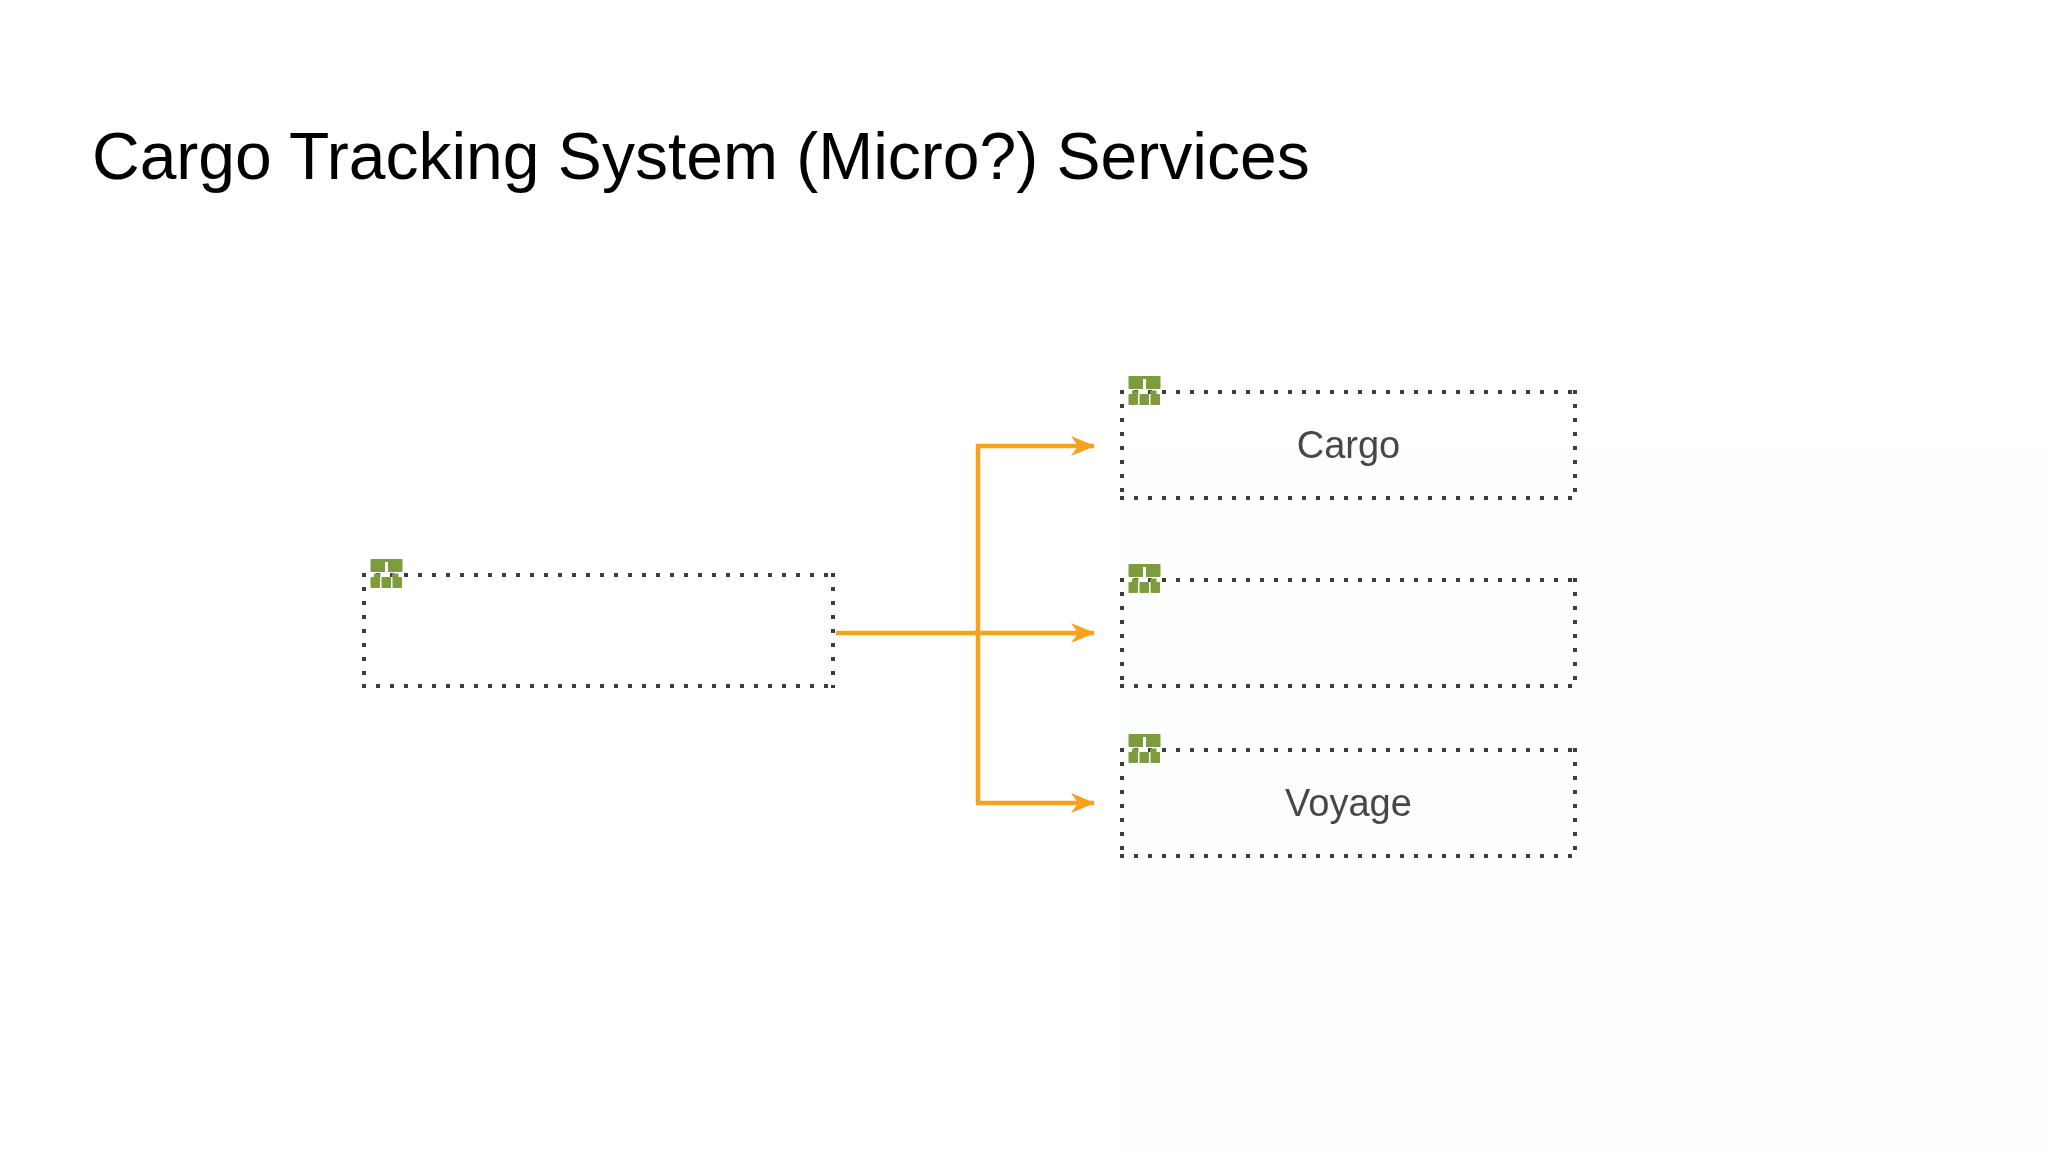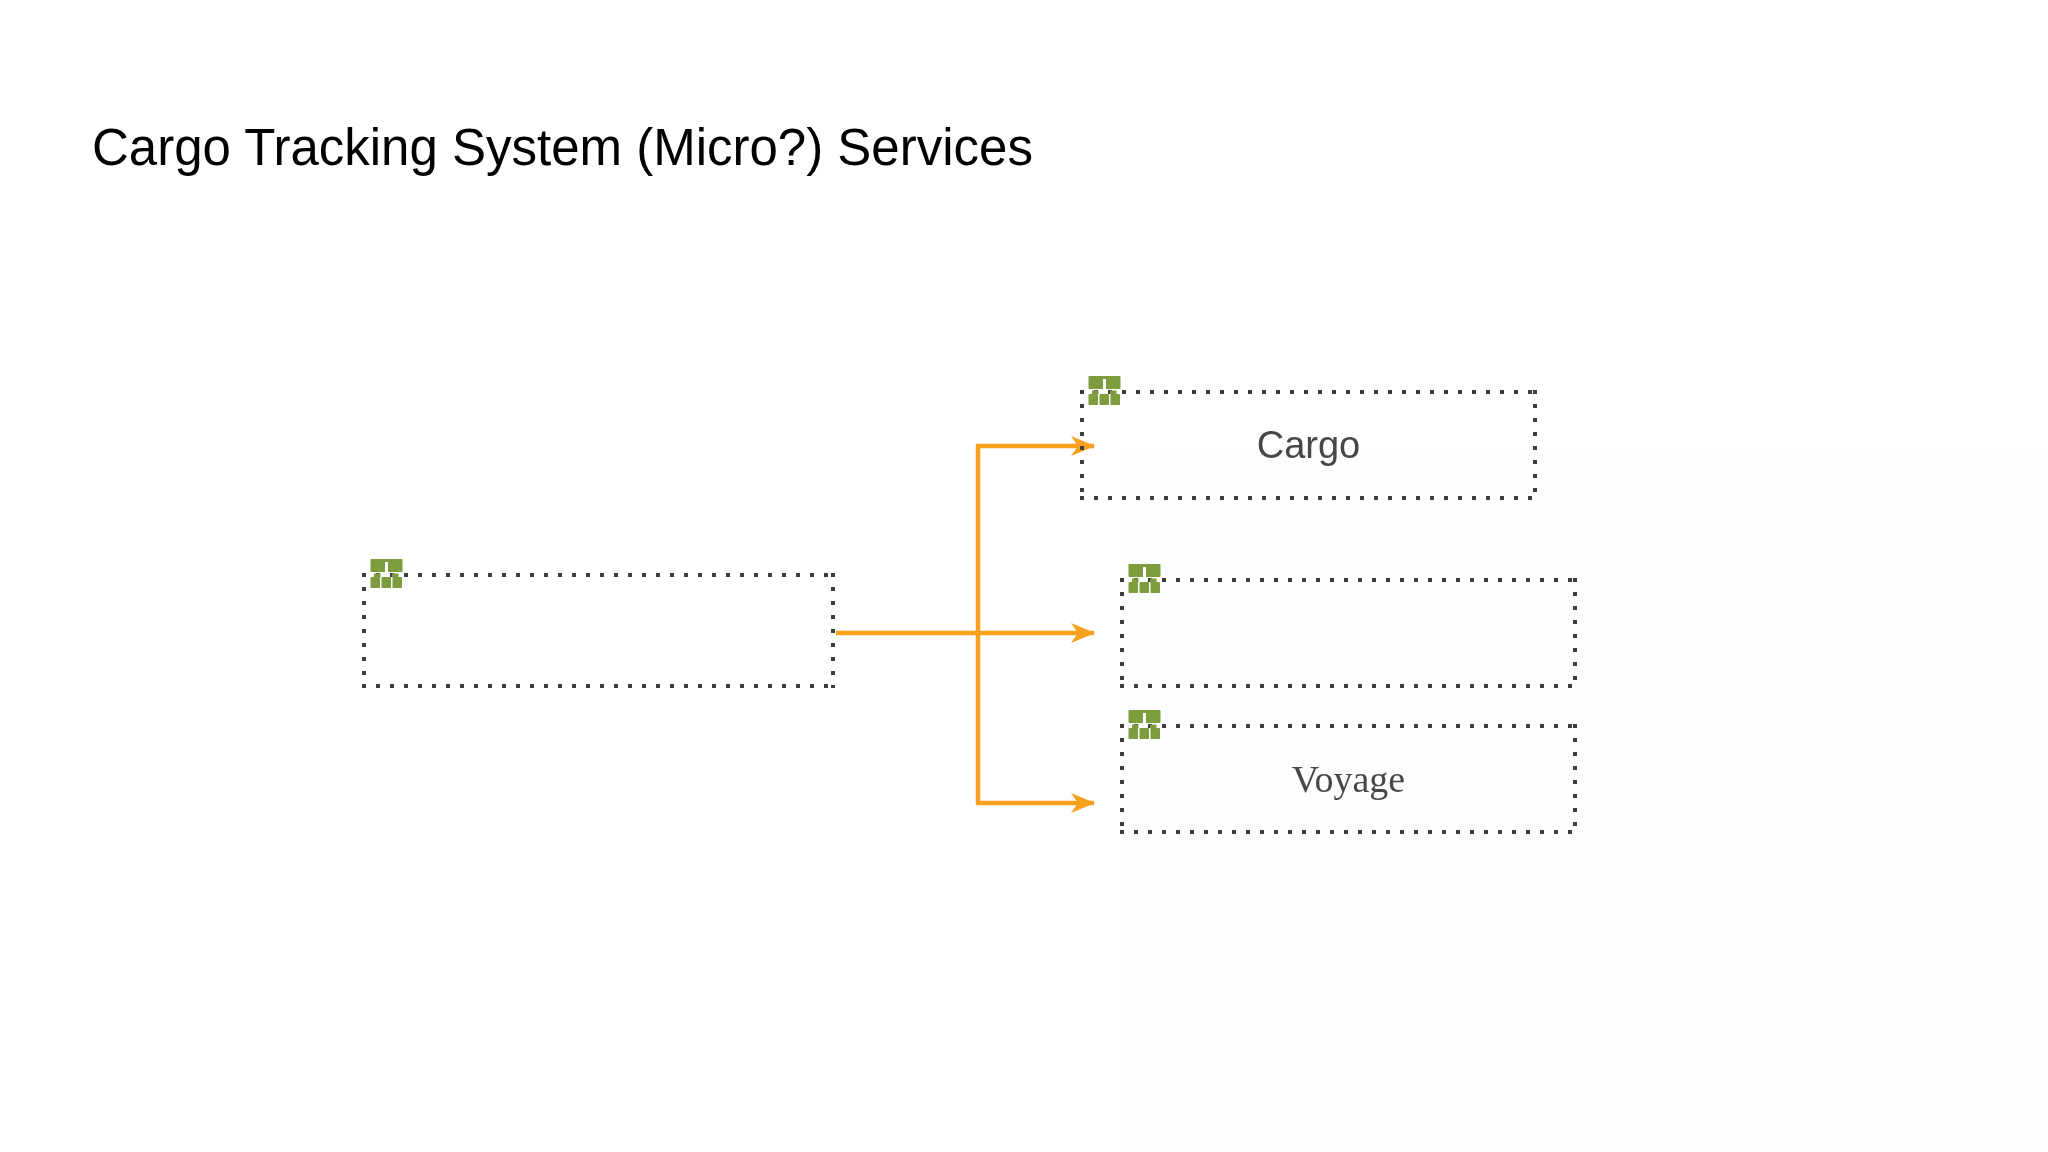--- a/index.html
+++ b/index.html
@@ -7,21 +7,21 @@
     width:2048px;height:1152px;position:relative;overflow:hidden;
     background:#ffffff;
     font-family:"Liberation Sans", sans-serif;
   }
   .canvas-panel{
     position:absolute;left:1119px;top:448px;right:0;bottom:0;
     background:#fcfdfd;
   }
   .page-title{
     position:absolute;left:92px;top:118px;
-    font-size:51px;font-weight:400;color:#000000;
+    font-size:66px;font-weight:400;color:#000000;
     letter-spacing:0px;white-space:nowrap;margin:0;
   }
   .node{
     position:absolute;
     display:flex;align-items:center;justify-content:center;
     --dot:#3d3d3d;
     background-image:
       repeating-linear-gradient(90deg, var(--dot) 0 4px, transparent 4px 14px),
       repeating-linear-gradient(90deg, var(--dot) 0 4px, transparent 4px 14px),
       repeating-linear-gradient(180deg, var(--dot) 0 4px, transparent 4px 14px),
@@ -30,23 +30,23 @@
     background-position:0 0, 0 100%, 0 0, 100% 0;
     background-repeat:no-repeat;
   }
   .node-label{
     font-size:38px;color:#474747;white-space:nowrap;
   }
   .node-icon{
     position:absolute;left:8px;top:-15px;width:33px;height:31px;
   }
   #node-main  {left:362px; top:573px; width:473px; height:115px;}
-  #node-cargo {left:1080px;top:390px; width:457px; height:110px;text-align:center;}
+  #node-cargo {left:1120px;top:390px; width:457px; height:110px;text-align:center;}
   #node-che   {left:1120px;top:578px; width:457px; height:110px;}
-  #node-voyage{left:1120px;top:724px; width:457px; height:110px;font-family:Liberation Serif, serif;}
+  #node-voyage{left:1120px;top:748px; width:457px; height:110px;}
   .edges-overlay{
     position:absolute;left:0;top:0;width:2048px;height:1152px;
     pointer-events:none;
   }
 </style>
 </head>
 <body>
 
 <div class="canvas-panel"></div>
 

